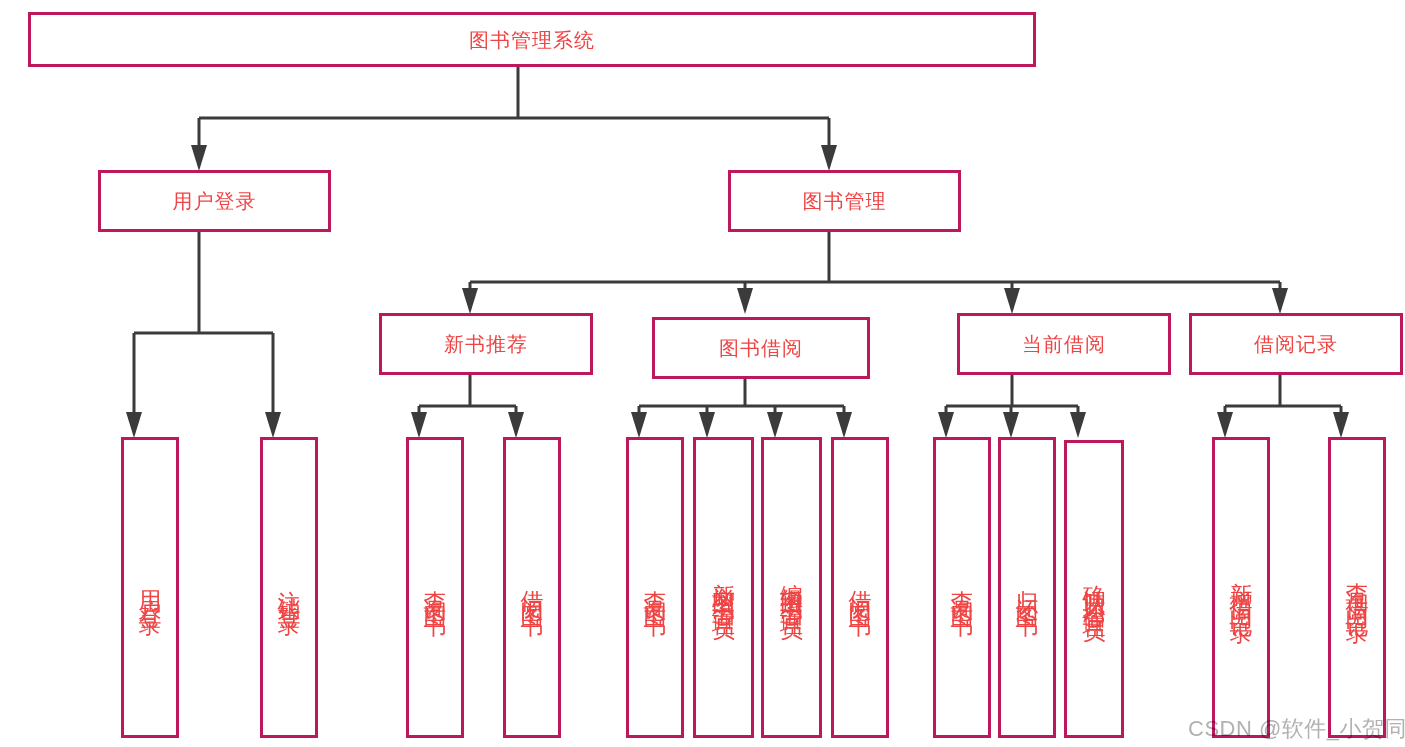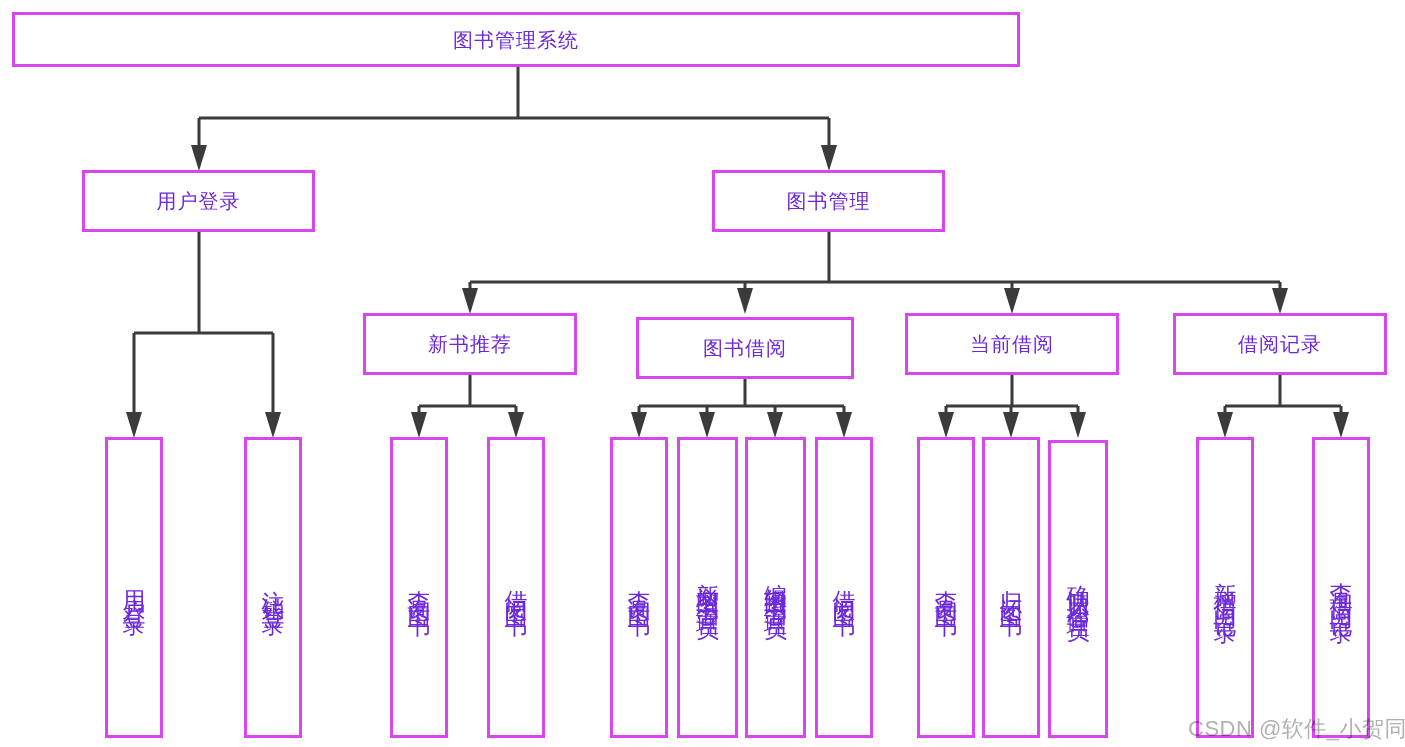--- a/index.html
+++ b/index.html
@@ -14,26 +14,27 @@
   #wires {
     position: absolute;
     left: 0; top: 0;
     width: 1405px; height: 747px;
     pointer-events: none;
   }
   .node {
     position: absolute;
     box-sizing: border-box;
     background: #ffffff;
-    border: 3px solid #d946ef;
-    color: #6d28d9;
+    border: 3px solid #be185d;
+    color: #ef4444;
     display: flex;
     align-items: center;
     justify-content: center;
     z-index: 2;
+    margin-left: 16px;
   }
   .hbox {
     font-size: 20px;
     letter-spacing: 1px;
     text-align: center;
     line-height: 1;
   }
   .vbox {
     writing-mode: vertical-rl;
     text-orientation: mixed;
@@ -91,21 +92,21 @@
     </g>
   </svg>
 
   <div class="node hbox" style="left:12px; top:12px; width:1008px; height:55px;">图书管理系统</div>
 
   <div class="node hbox" style="left:82px; top:170px; width:233px; height:62px;">用户登录</div>
   <div class="node hbox" style="left:363px; top:313px; width:214px; height:62px;">新书推荐</div>
 
   <div class="node hbox" style="left:712px; top:170px; width:233px; height:62px;">图书管理</div>
   <div class="node hbox" style="left:636px; top:317px; width:218px; height:62px;text-align:center;">图书借阅</div>
-  <div class="node hbox" style="left:905px; top:313px; width:214px; height:62px;">当前借阅</div>
+  <div class="node hbox" style="left:941px; top:313px; width:214px; height:62px;">当前借阅</div>
   <div class="node hbox" style="left:1173px; top:313px; width:214px; height:62px;">借阅记录</div>
 
   <div class="node vbox" style="left:105px; top:437px; width:58px; height:301px;">用户登录</div>
   <div class="node vbox" style="left:244px; top:437px; width:58px; height:301px;">注销登录</div>
 
   <div class="node vbox" style="left:390px; top:437px; width:58px; height:301px;">查询图书</div>
   <div class="node vbox" style="left:487px; top:437px; width:58px; height:301px;">借阅图书</div>
 
   <div class="node vbox" style="left:610px; top:437px; width:58px; height:301px;">查询图书</div>
   <div class="node vbox" style="left:677px; top:437px; width:61px; height:301px; letter-spacing:5px;">新增图书（管理员）</div>

